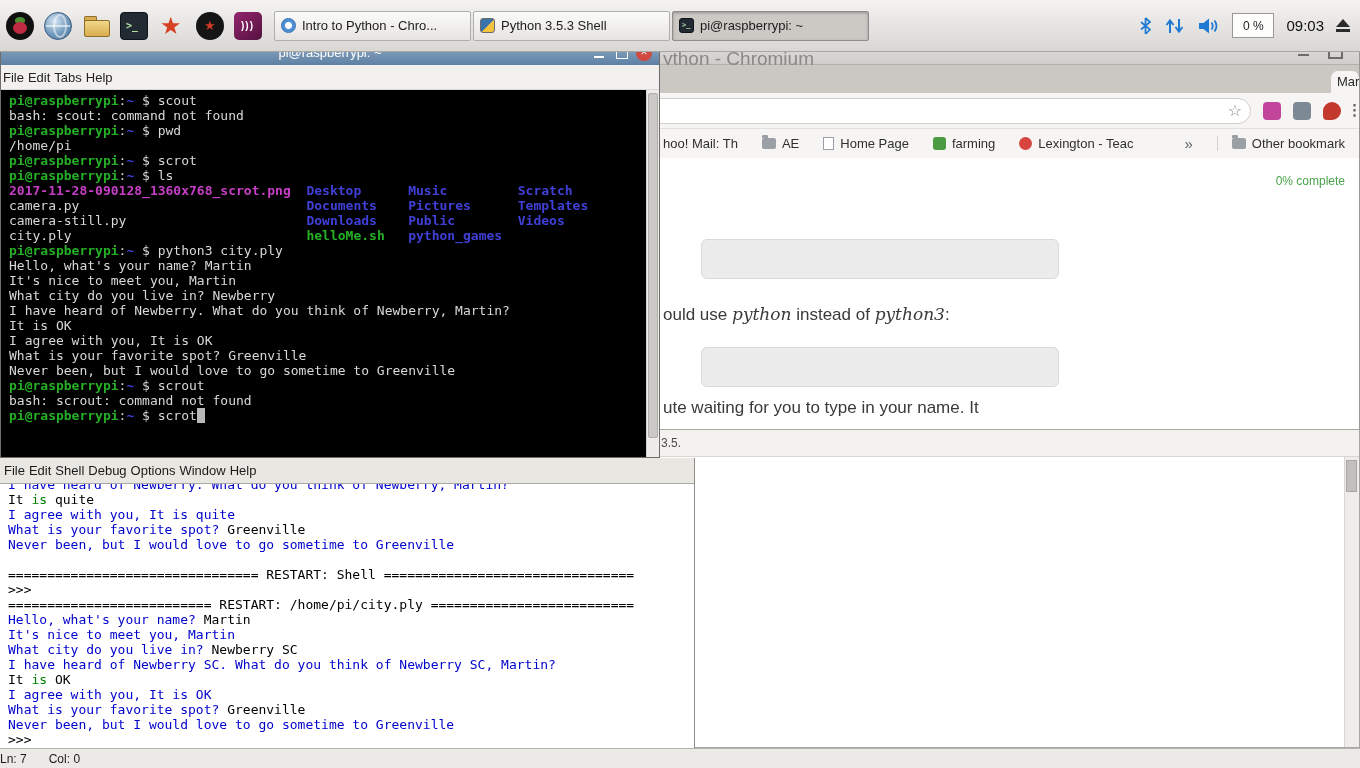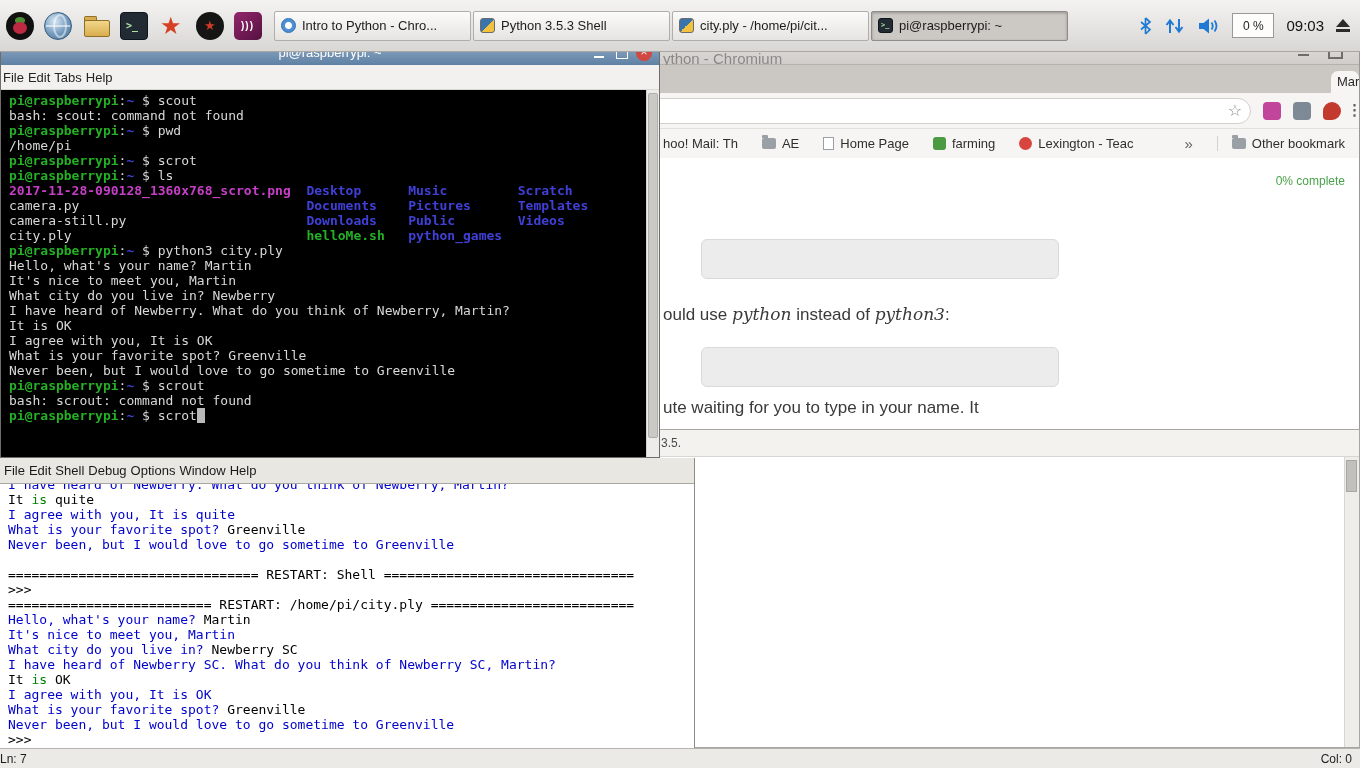--- a/index.html
+++ b/index.html
@@ -3,21 +3,21 @@
 <meta charset="utf-8">
 <style>
   *{margin:0;padding:0;box-sizing:border-box;}
   html,body{width:1360px;height:768px;overflow:hidden;}
   body{font-family:"Liberation Sans",sans-serif;background:#4a4a4a;position:relative;}
   .screen{position:absolute;left:0;top:0;width:1360px;height:768px;overflow:hidden;}
 
   
   .chromium{position:absolute;left:0;top:36px;width:1360px;height:732px;background:#fff;z-index:1;border-left:1px solid #9a9894;border-right:1px solid #9a9894;}
   .chr-titlebar{position:absolute;left:0;top:0;width:100%;height:29px;background:linear-gradient(#e4e2df,#d0cdca);border-bottom:1px solid #b4b1ad;}
-  .chr-title{position:absolute;left:662px;top:8px;line-height:29px;font-size:15px;color:#8b8987;white-space:nowrap;}
+  .chr-title{position:absolute;left:662px;top:8px;line-height:29px;font-size:19px;color:#8b8987;white-space:nowrap;}
   .chr-btn{position:absolute;top:8px;width:14px;height:13px;}
   .chr-min{right:48px;}
   .chr-min::after{content:"";position:absolute;left:1px;bottom:1px;width:11px;height:2px;background:#6f6d6a;}
   .chr-max{right:18px;}
   .chr-max::after{content:"";position:absolute;left:1px;top:1px;width:11px;height:10px;border:2px solid #6f6d6a;}
   .chr-tabstrip{position:absolute;left:0;top:29px;width:100%;height:28px;background:#cbc8c4;}
   .chr-tab-frag{position:absolute;right:0;top:6px;width:28px;height:22px;background:#f6f5f3;border-radius:7px 7px 0 0;font-size:13px;color:#2a2a2a;line-height:22px;padding-left:6px;overflow:hidden;white-space:nowrap;}
   .chr-toolbar{position:absolute;left:0;top:57px;width:100%;height:36px;background:#f6f5f3;border-bottom:1px solid #e2e0dd;}
   .chr-omnibox{position:absolute;left:300px;top:5px;width:950px;height:26px;background:#fff;border:1px solid #d2d0cd;border-radius:13px;}
   .chr-star{position:absolute;right:8px;top:2px;font-size:16px;color:#8a8a88;line-height:20px;}
@@ -43,21 +43,21 @@
   .chr-para{position:absolute;left:662px;font-size:17px;color:#3a3a3a;white-space:nowrap;}
   .code-italic{font-style:italic;font-family:"DejaVu Serif",serif;}
 
   
   .editor{position:absolute;left:654px;top:429px;width:706px;height:319px;background:#4c1d95;border:1px solid #a8a6a2;z-index:2;}
   .editor-tbar{position:absolute;left:0;top:0;right:0;height:27px;background:#f3f2ef;border-bottom:1px solid #d8d6d2;}
   .editor-frag{position:absolute;left:6px;top:6px;font-size:12px;color:#4a4a4a;}
   .editor-body{position:absolute;left:0;top:27px;right:15px;bottom:0;background:#fff;}
   .editor-scroll{position:absolute;right:0;top:27px;bottom:0;width:15px;background:#efedea;border-left:1px solid #d8d6d2;}
   .editor-thumb{position:absolute;left:1px;top:3px;width:11px;height:32px;background:#c2c0bc;border:1px solid #a9a7a3;display:block;}
-  .status-strip{position:absolute;left:0;top:748px;width:1360px;height:20px;background:#eceae6;border-top:1px solid #b5b3af;z-index:2;display:flex;justify-content:space-between;gap:22px;padding:3px 8px 0 0;font-size:12px;color:#1c1c1c;}
+  .status-strip{position:absolute;left:0;top:748px;width:1360px;height:20px;background:#eceae6;border-top:1px solid #b5b3af;z-index:2;display:flex;justify-content:flex-start;gap:22px;padding:3px 8px 0 0;font-size:12px;color:#1c1c1c;}
 
   
   .shell{position:absolute;left:0;top:458px;width:695px;height:290px;background:#fff;border-right:1px solid #8f8d89;z-index:3;}
   .shell-menubar{height:26px;background:#e9e7e2;border-bottom:1px solid #a9a7a3;display:flex;align-items:center;padding-left:2px;font-size:13px;color:#1a1a1a;}
   .mitem{padding:0 2px;}
   .shell-body{position:absolute;left:0;top:26px;right:1px;bottom:0;background:#fff;overflow:hidden;}
   #shell-lines{margin-top:-7px;padding-left:8px;white-space:pre;font-family:"DejaVu Sans Mono",monospace;font-size:13px;line-height:15px;}
   .cline{white-space:pre;min-height:15px;}
   .s-out{color:var(--shell-out);}
   .s-in{color:#000;}
@@ -245,24 +245,20 @@
       </div>
     <div id="task-windows">
         <div class="twin">
           <span class="ticon ticon-chromium"></span>
           <span class="tlabel">Intro to Python - Chro...</span>
         </div>
         <div class="twin">
           <span class="ticon ticon-idle"></span>
           <span class="tlabel">Python 3.5.3 Shell</span>
         </div>
-        <div class="twin">
-          <span class="ticon ticon-idle"></span>
-          <span class="tlabel">city.ply - /home/pi/cit...</span>
-        </div>
         <div class="twin active">
           <span class="ticon ticon-terminal"></span>
           <span class="tlabel">pi@raspberrypi: ~</span>
         </div>
       </div>
     <div class="tray">
       <span class="tray-ic">
         <svg width="13" height="18" viewBox="0 0 13 18">
             <path d="M6.5 1 V17 M6.5 1 L11 5 L2 12.5 M2 5 L11 12.5 L6.5 17" fill="none" stroke-width="1.7" style="stroke:var(--tray-blue)"></path>
           </svg>

